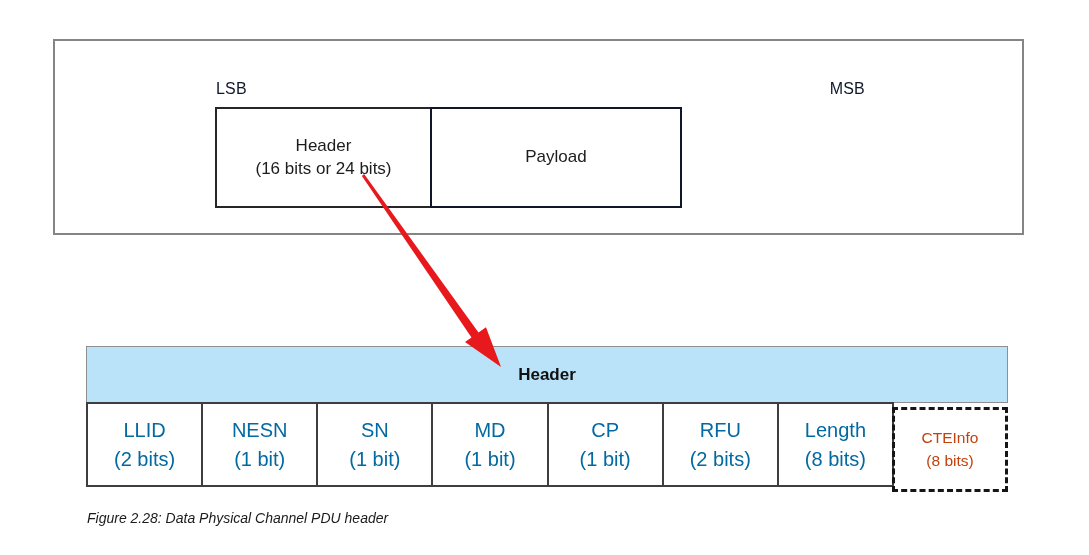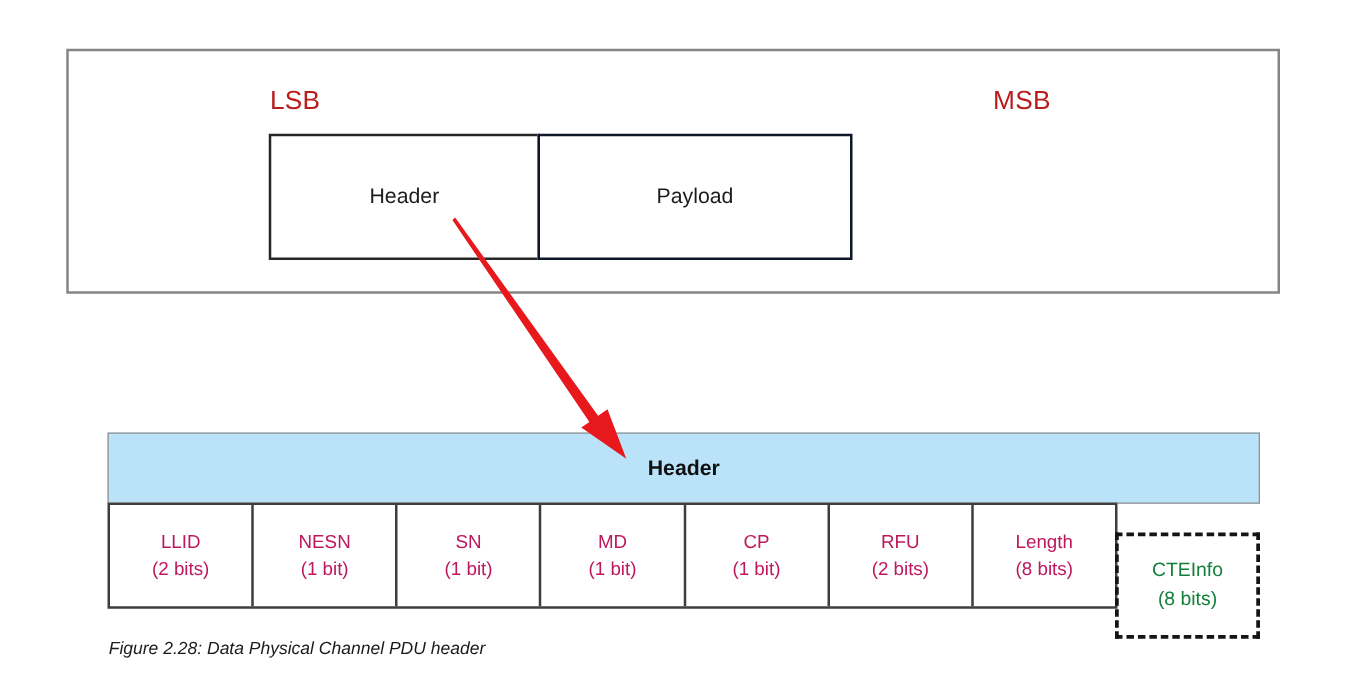--- a/index.html
+++ b/index.html
@@ -20,26 +20,27 @@
   .outer-box {
     position: absolute;
     left: 53px; top: 39px;
     width: 971px; height: 196px;
     border: 2px solid #858585;
     box-sizing: border-box;
     background: #ffffff;
   }
   .bit-order-label {
     position: absolute;
-    font-size: 21px;
-    color: #b91c1c;
+    font-size: 16px;
+    color: #0f172a;
     letter-spacing: 0.2px;
+    margin-top: 11px;
   }
   #lsb-label { left: 216px; top: 69px; }
-  #msb-label { left: 794px; top: 69px; width: 47px; text-align: center; }
+  #msb-label { left: 818px; top: 69px; width: 47px; text-align: right; }
 
   .pdu-box {
     position: absolute;
     top: 107px;
     height: 101px;
     box-sizing: border-box;
     background: #ffffff;
     display: flex;
     flex-direction: column;
     align-items: center;
@@ -86,38 +87,38 @@
     display: flex;
     background: #ffffff;
   }
   .field-cell {
     flex: 1 1 0;
     border-right: 2px solid #3e3e3e;
     display: flex;
     flex-direction: column;
     align-items: center;
     justify-content: center;
-    font-size: 15px;
-    color: #be185d;
+    font-size: 20px;
+    color: #0369a1;
     line-height: 1.45;
     text-align: center;
   }
   .field-cell:last-child { border-right: none; align-items: center; }
   .cte-cell {
     position: absolute;
-    left: 892px; top: 426px;
+    left: 892px; top: 407px;
     width: 116px; height: 85px;
     box-sizing: border-box;
     border: 3px dashed #151515;
     display: flex;
     flex-direction: column;
     align-items: center;
     justify-content: center;
     font-size: 15.5px;
-    color: #15803d;
+    color: #c2410c;
     line-height: 1.45;
     text-align: center;
     background: #ffffff00;
   }
 
   
   .arrow-overlay {
     position: absolute;
     left: 0; top: 0;
     width: 1089px; height: 555px;
@@ -130,20 +131,21 @@
 
 <div class="page">
 
   <div class="outer-box"></div>
 
   <div class="bit-order-label" id="lsb-label">LSB</div>
   <div class="bit-order-label" id="msb-label">MSB</div>
 
   <div class="pdu-box" id="header-box">
     <span>Header</span>
+    <span>(16 bits or 24 bits)</span>
   </div>
   <div class="pdu-box" id="payload-box">
     <span>Payload</span>
   </div>
 
 
   <div class="header-band">
     <span>Header</span>
   </div>
 

